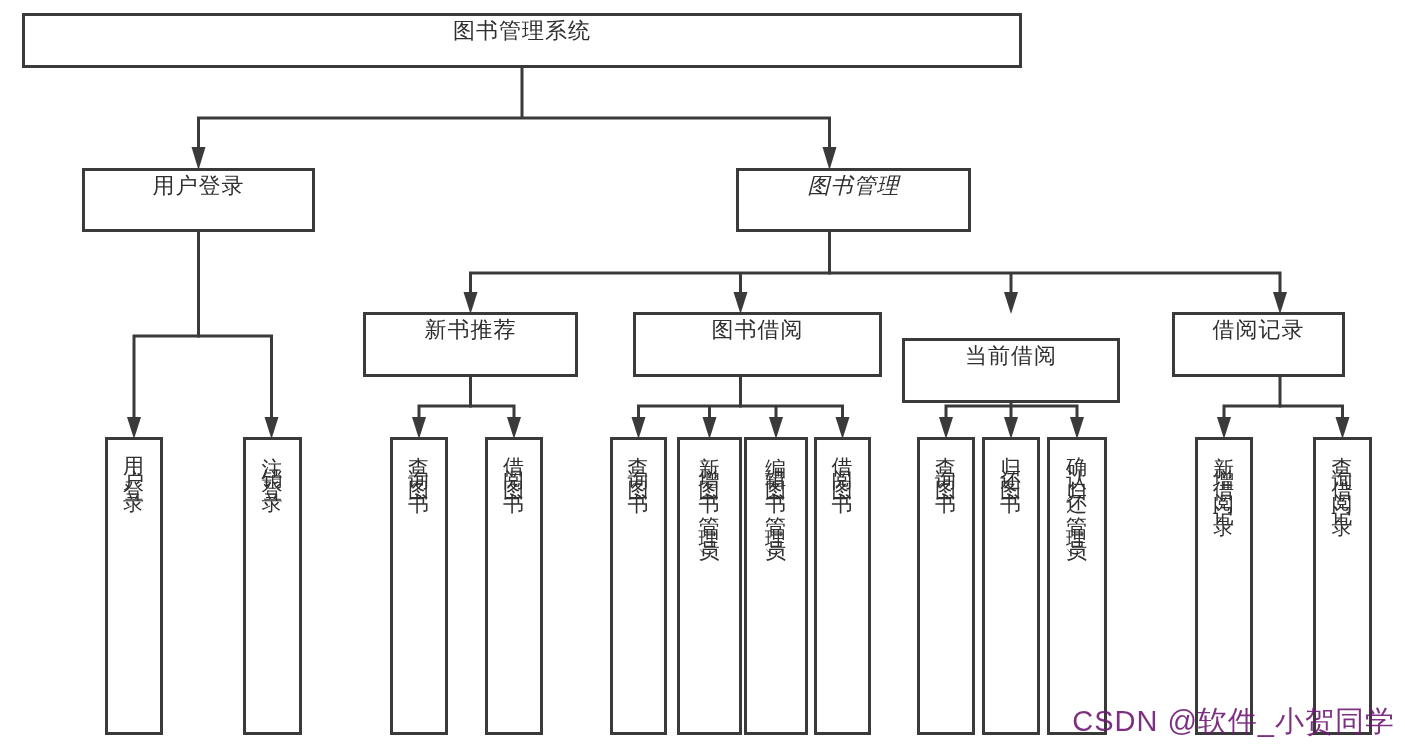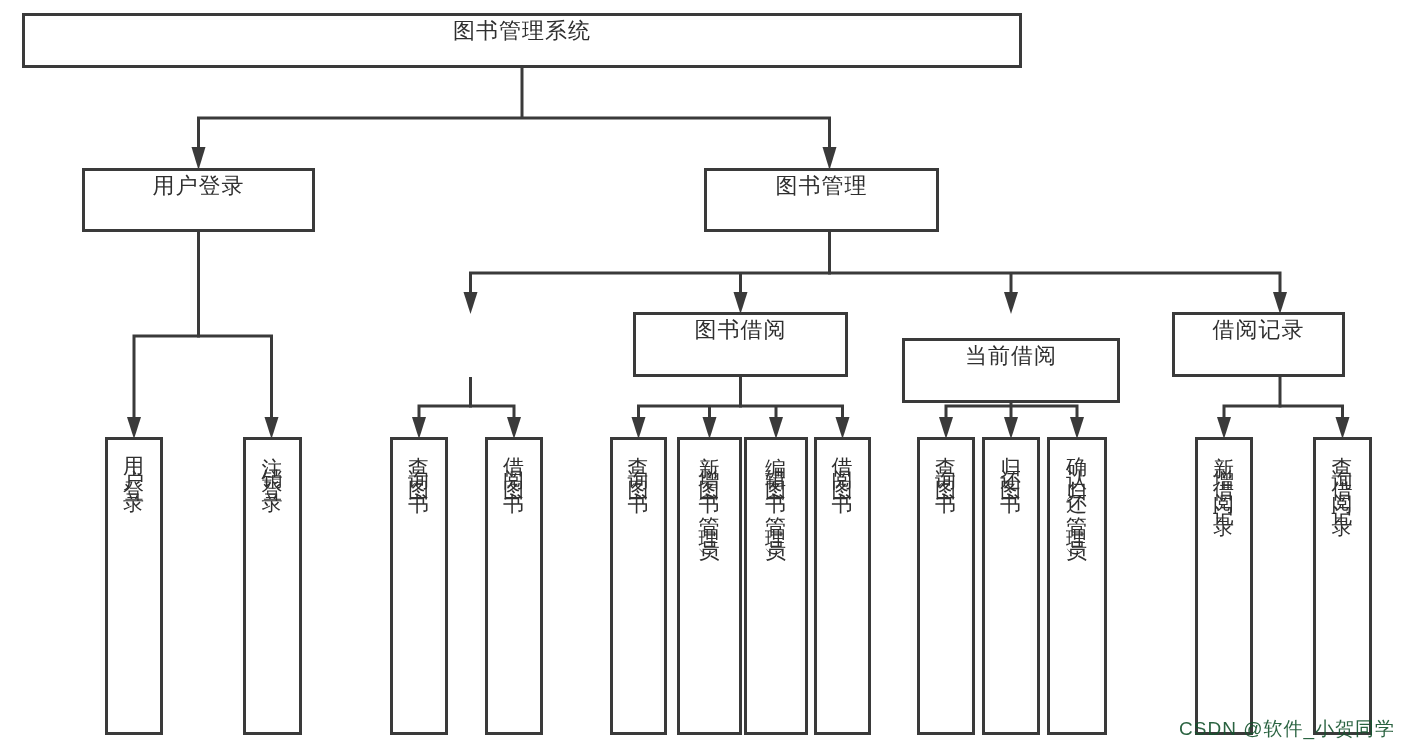--- a/index.html
+++ b/index.html
@@ -41,24 +41,24 @@
     writing-mode: vertical-rl;
     text-orientation: mixed;
     font-size: 21px;
     line-height: 1;
     letter-spacing: 12px;
     white-space: nowrap;
   }
   
   .root-box      { left: 22px;   top: 13px;  width: 1000px; height: 55px; }
   .l2-user       { left: 82px;   top: 168px; width: 233px;  height: 64px; }
-  .l2-book       { left: 704px;  top: 168px; width: 235px;  height: 64px; }
+  .l2-book       { left: 736px;  top: 168px; width: 235px;  height: 64px; font-style: italic; }
   .l3            { top: 312px; height: 65px; }
   .l3-newbook    { left: 363px;  width: 215px; }
-  .l3-borrow     { left: 633px;  width: 215px; }
+  .l3-borrow     { left: 633px;  width: 249px; }
   .l3-current    { left: 902px;  width: 218px; margin-top: 26px; }
   .l3-records    { left: 1172px; width: 173px; }
   .leaf          { top: 437px; height: 298px; }
   .leaf-ul1      { left: 105px;  width: 58px; }
   .leaf-ul2      { left: 243px;  width: 59px; }
   .leaf-nb1      { left: 390px;  width: 58px; }
   .leaf-nb2      { left: 485px;  width: 58px; }
   .leaf-br1      { left: 610px;  width: 57px; }
   .leaf-br2      { left: 677px;  width: 65px; }
   .leaf-br3      { left: 744px;  width: 64px; }
@@ -66,22 +66,22 @@
   .leaf-cu1      { left: 917px;  width: 58px; }
   .leaf-cu2      { left: 982px;  width: 58px; }
   .leaf-cu3      { left: 1047px; width: 60px; }
   .leaf-re1      { left: 1195px; width: 58px; }
   .leaf-re2      { left: 1313px; width: 59px; }
   .watermark {
     position: absolute;
     right: 10px;
     bottom: 5px;
     z-index: 3;
-    font-size: 19px;
-    color: #14532d;
+    font-size: 29px;
+    color: #701a75;
     opacity: 0.9;
     white-space: nowrap;
     letter-spacing: 1px;
   }
 </style>
 </head>
 <body>
 
 <div class="stage">
 
@@ -147,20 +147,23 @@
     <span class="hlabel">图书管理系统</span>
   </div>
 
   <div class="box l2-user">
     <span class="hlabel">用户登录</span>
   </div>
   <div class="box l2-book">
     <span class="hlabel">图书管理</span>
   </div>
 
+  <div class="box l3 l3-newbook">
+    <span class="hlabel">新书推荐</span>
+  </div>
   <div class="box l3 l3-borrow">
     <span class="hlabel">图书借阅</span>
   </div>
   <div class="box l3 l3-current">
     <span class="hlabel">当前借阅</span>
   </div>
   <div class="box l3 l3-records">
     <span class="hlabel">借阅记录</span>
   </div>
 

